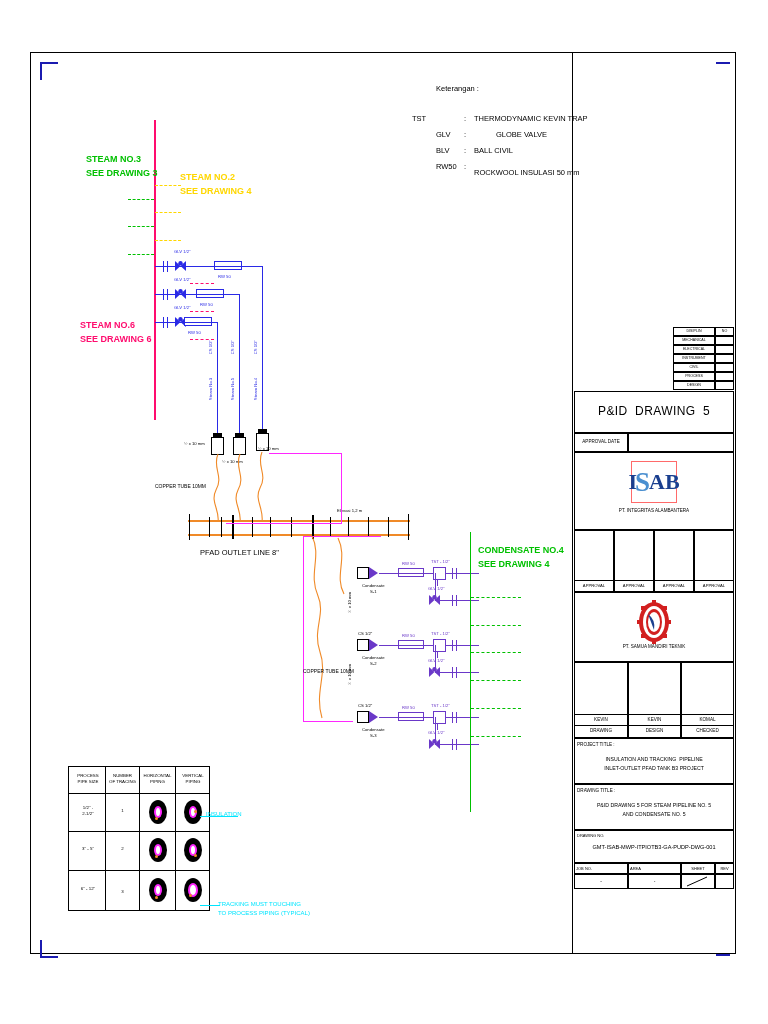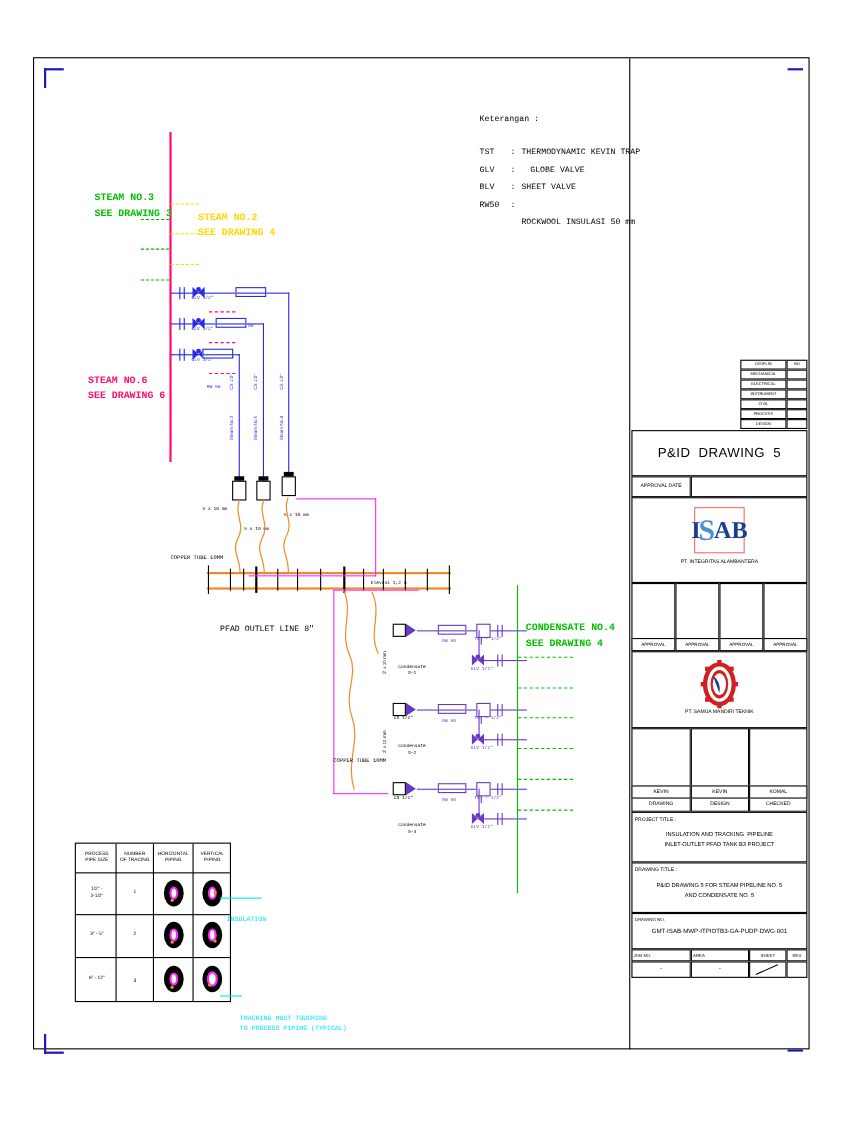--- a/index.html
+++ b/index.html
@@ -25,21 +25,21 @@
     position: absolute;
     width: 16px; height: 16px;
     border-color: #1b1bb0;
   }
   .corner.tl { left: 40px;  top: 62px;  border-left: 2px solid #1b1bb0; border-top: 2px solid #1b1bb0; }
   .corner.bl { left: 40px;  top: 940px; border-left: 2px solid #1b1bb0; border-bottom: 2px solid #1b1bb0; }
   .tickmark {
     position: absolute; background: #1b1bb0;
   }
   
-  .t { position: absolute; white-space: pre; font-family: Liberation Mono, monospace; color:#000;margin-top:21px; }
+  .t { position: absolute; white-space: pre; font-family: Liberation Sans, sans-serif; color:#000; }
   .tiny   { font-size: 4.2px; }
   .xsmall { font-size: 5px; }
   .small  { font-size: 6px; }
   .med    { font-size: 7.5px; }
   .big    { font-size: 9px; }
   .vtext  { position:absolute; writing-mode: vertical-rl; transform: rotate(180deg); white-space: pre; }
 
   
   .pipe { position: absolute; }
   .red    { background: #ff0c6e; }
@@ -92,35 +92,35 @@
 
   <div class="sheet-border"></div>
   <div class="corner tl"></div>
   <div class="corner bl"></div>
   <div class="tickmark" style="left:716px;top:62px;width:14px;height:2px;"></div>
   <div class="tickmark" style="left:716px;top:954px;width:14px;height:2px;"></div>
 
   <div id="legend">
     <div class="t med" style="left:436px;top:84px;">Keterangan :</div>
 
-    <div class="t med" style="left:436px;top:114px;">TST</div>
+    <div class="t med" style="left:412px;top:114px;">TST</div>
     <div class="t med" style="left:464px;top:114px;">:</div>
     <div class="t med" style="left:474px;top:114px;">THERMODYNAMIC KEVIN TRAP</div>
 
     <div class="t med" style="left:436px;top:130px;">GLV</div>
     <div class="t med" style="left:464px;top:130px;">:</div>
-    <div class="t med" style="left:482px;top:130px;">GLOBE VALVE</div>
+    <div class="t med" style="left:496px;top:130px;">GLOBE VALVE</div>
 
     <div class="t med" style="left:436px;top:146px;">BLV</div>
     <div class="t med" style="left:464px;top:146px;">:</div>
-    <div class="t med" style="left:474px;top:146px;">SHEET VALVE</div>
+    <div class="t med" style="left:474px;top:146px;">BALL CIVIL</div>
 
     <div class="t med" style="left:436px;top:162px;">RW50</div>
     <div class="t med" style="left:464px;top:162px;">:</div>
-    <div class="t med" style="left:474px;top:178px;">ROCKWOOL INSULASI 50 mm</div>
+    <div class="t med" style="left:474px;top:168px;">ROCKWOOL INSULASI 50 mm</div>
   </div>
 
   <div class="pipe red" style="left:154px;top:120px;width:1.6px;height:300px;"></div>
 
   <div class="dashline" style="left:190px;top:283px;width:24px;border-top:1.6px dashed #ff0c6e;"></div>
   <div class="dashline" style="left:190px;top:311px;width:24px;border-top:1.6px dashed #ff0c6e;"></div>
   <div class="dashline" style="left:190px;top:339px;width:24px;border-top:1.6px dashed #ff0c6e;"></div>
 
   <div class="dashline" style="left:128px;top:199px;width:26px;border-top:1.6px dashed #00c000;"></div>
   <div class="dashline" style="left:128px;top:226px;width:26px;border-top:1.6px dashed #00c000;"></div>

